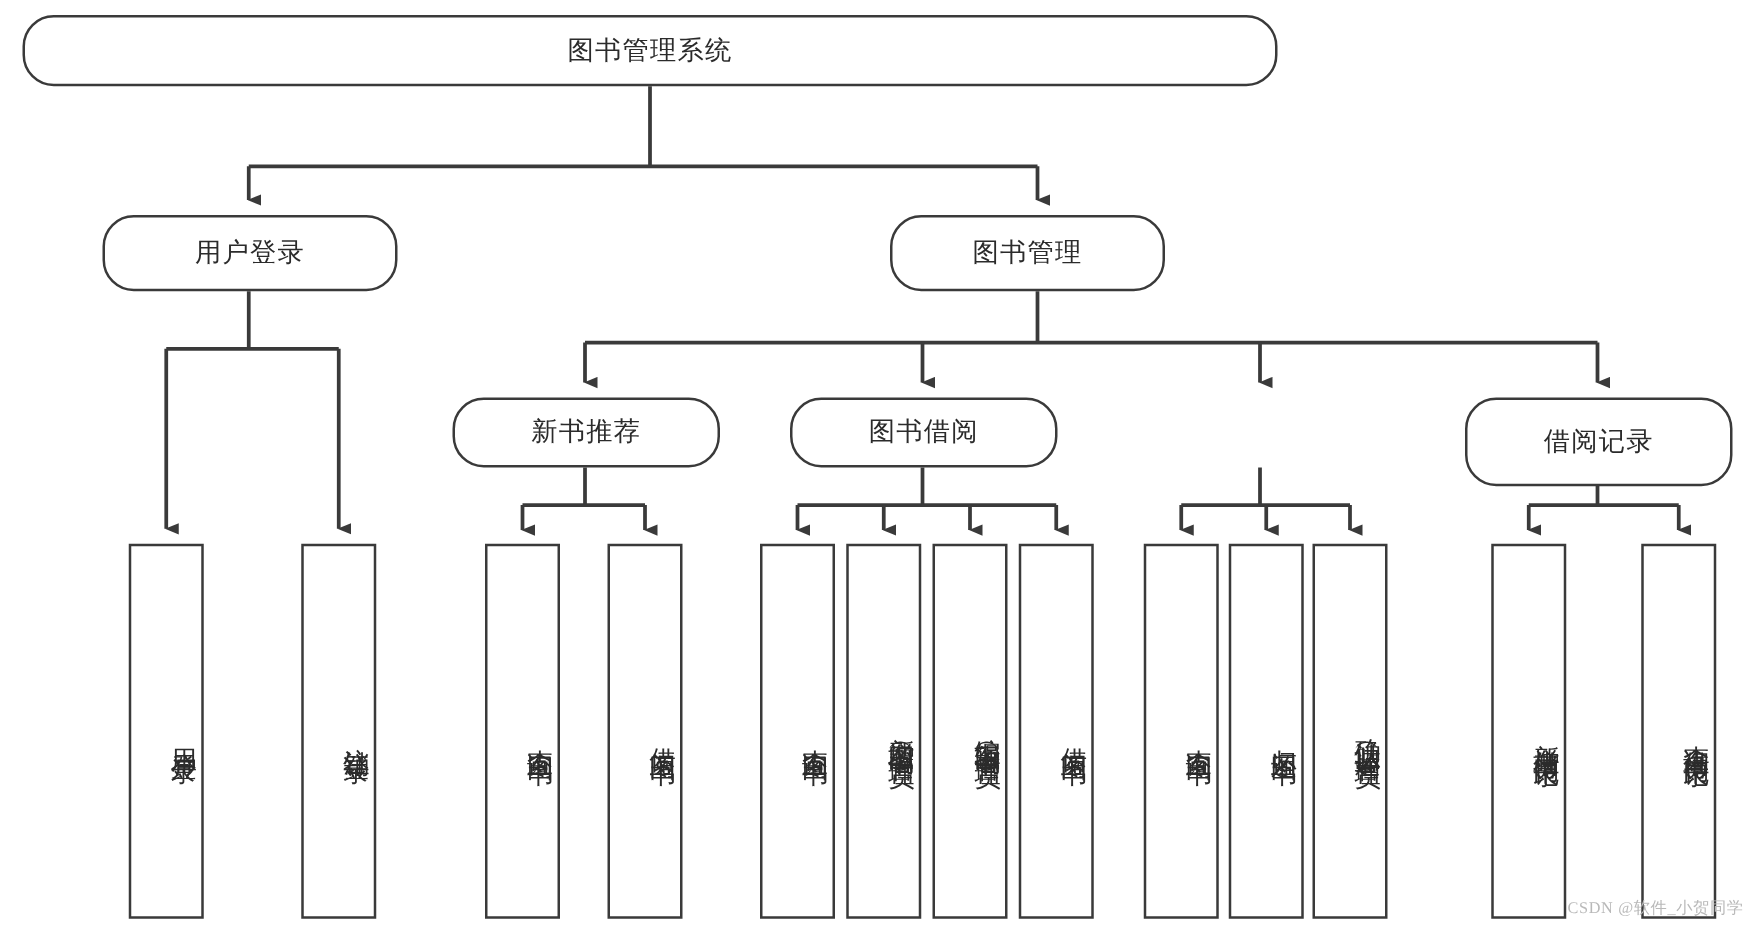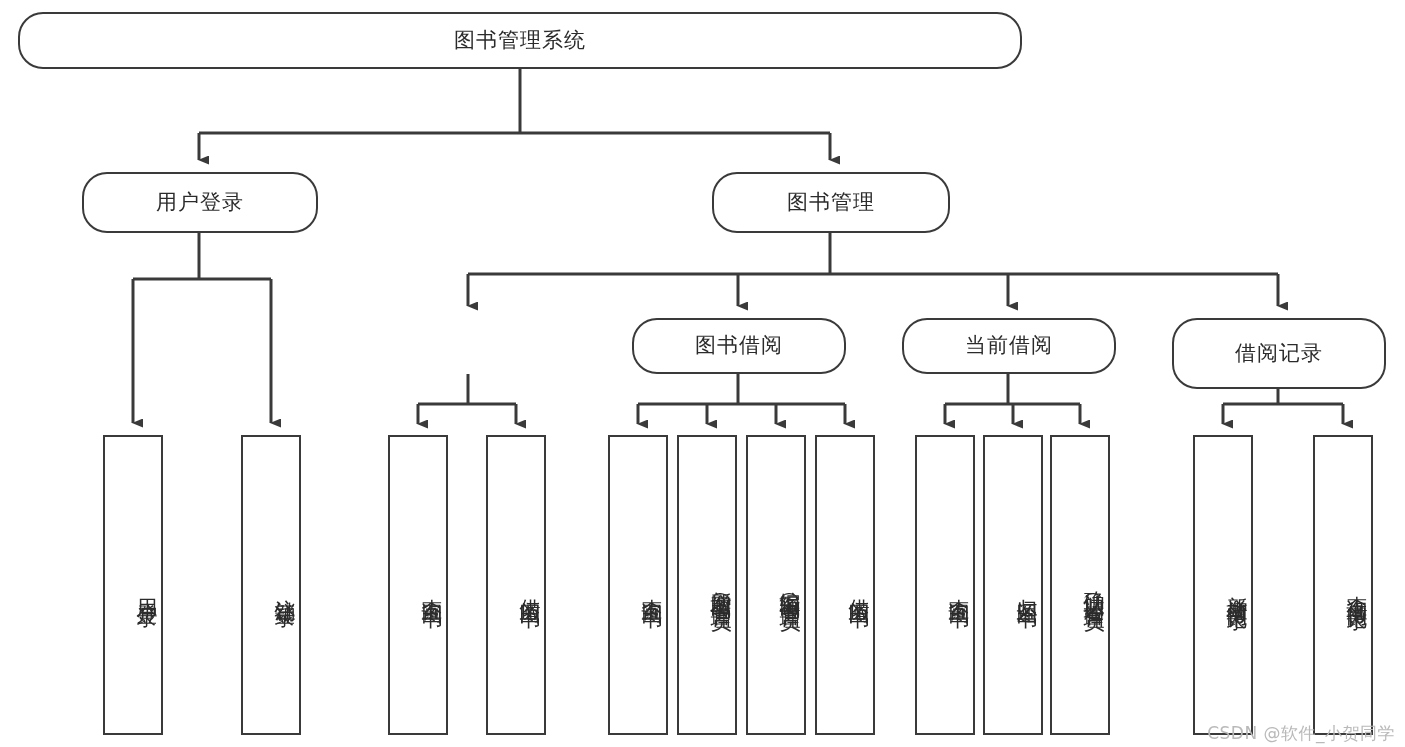--- a/index.html
+++ b/index.html
@@ -49,25 +49,26 @@
     justify-content: center;
     padding-top: 6px;
     white-space: nowrap;
   }
   .node.vert.tall {
     padding-top: 4px;
   }
   .watermark {
     position: absolute;
     right: 10px;
-    bottom: 2px;
-    font-size: 17px;
+    bottom: 12px;
+    font-size: 13px;
     color: #b9b9b9;
     letter-spacing: 0.5px;
     white-space: nowrap;
+    font-family: Liberation Serif, serif;
   }
 </style>
 </head>
 <body>
 
 <div id="canvas">
 
   <svg class="wires" viewBox="0 0 1405 747">
     <defs>
       <marker id="ah" markerWidth="10" markerHeight="11" refX="4.5" refY="10" orient="auto" markerUnits="userSpaceOnUse">
@@ -121,29 +122,29 @@
     </g>
   </svg>
 
   <div class="node horiz" style="left:18px; top:12px; width:1004px; height:57px;">
     <span>图书管理系统</span>
   </div>
 
   <div class="node horiz" style="left:82px; top:172px; width:236px; height:61px;">
     <span>用户登录</span>
   </div>
-  <div class="node horiz" style="left:712px; top:172px; width:238px; height:61px;">
+  <div class="node horiz" style="left:712px; top:172px; width:220px; height:61px;">
     <span>图书管理</span>
   </div>
 
+  <div class="node horiz" style="left:362px; top:318px; width:214px; height:56px;">
+    <span>新书推荐</span>
+  </div>
   <div class="node horiz" style="left:632px; top:318px; width:214px; height:56px;justify-content:center;">
     <span>图书借阅</span>
-  </div>
-  <div class="node horiz" style="left:902px; top:318px; width:214px; height:56px;">
-    <span>当前借阅</span>
   </div>
   <div class="node horiz" style="left:1172px; top:318px; width:214px; height:71px;">
     <span>借阅记录</span>
   </div>
 
   <div class="node vert" style="left:103px; top:435px; width:60px; height:300px;">
     <span>用户登录</span>
   </div>
   <div class="node vert" style="left:241px; top:435px; width:60px; height:300px;">
     <span>注销登录</span>

